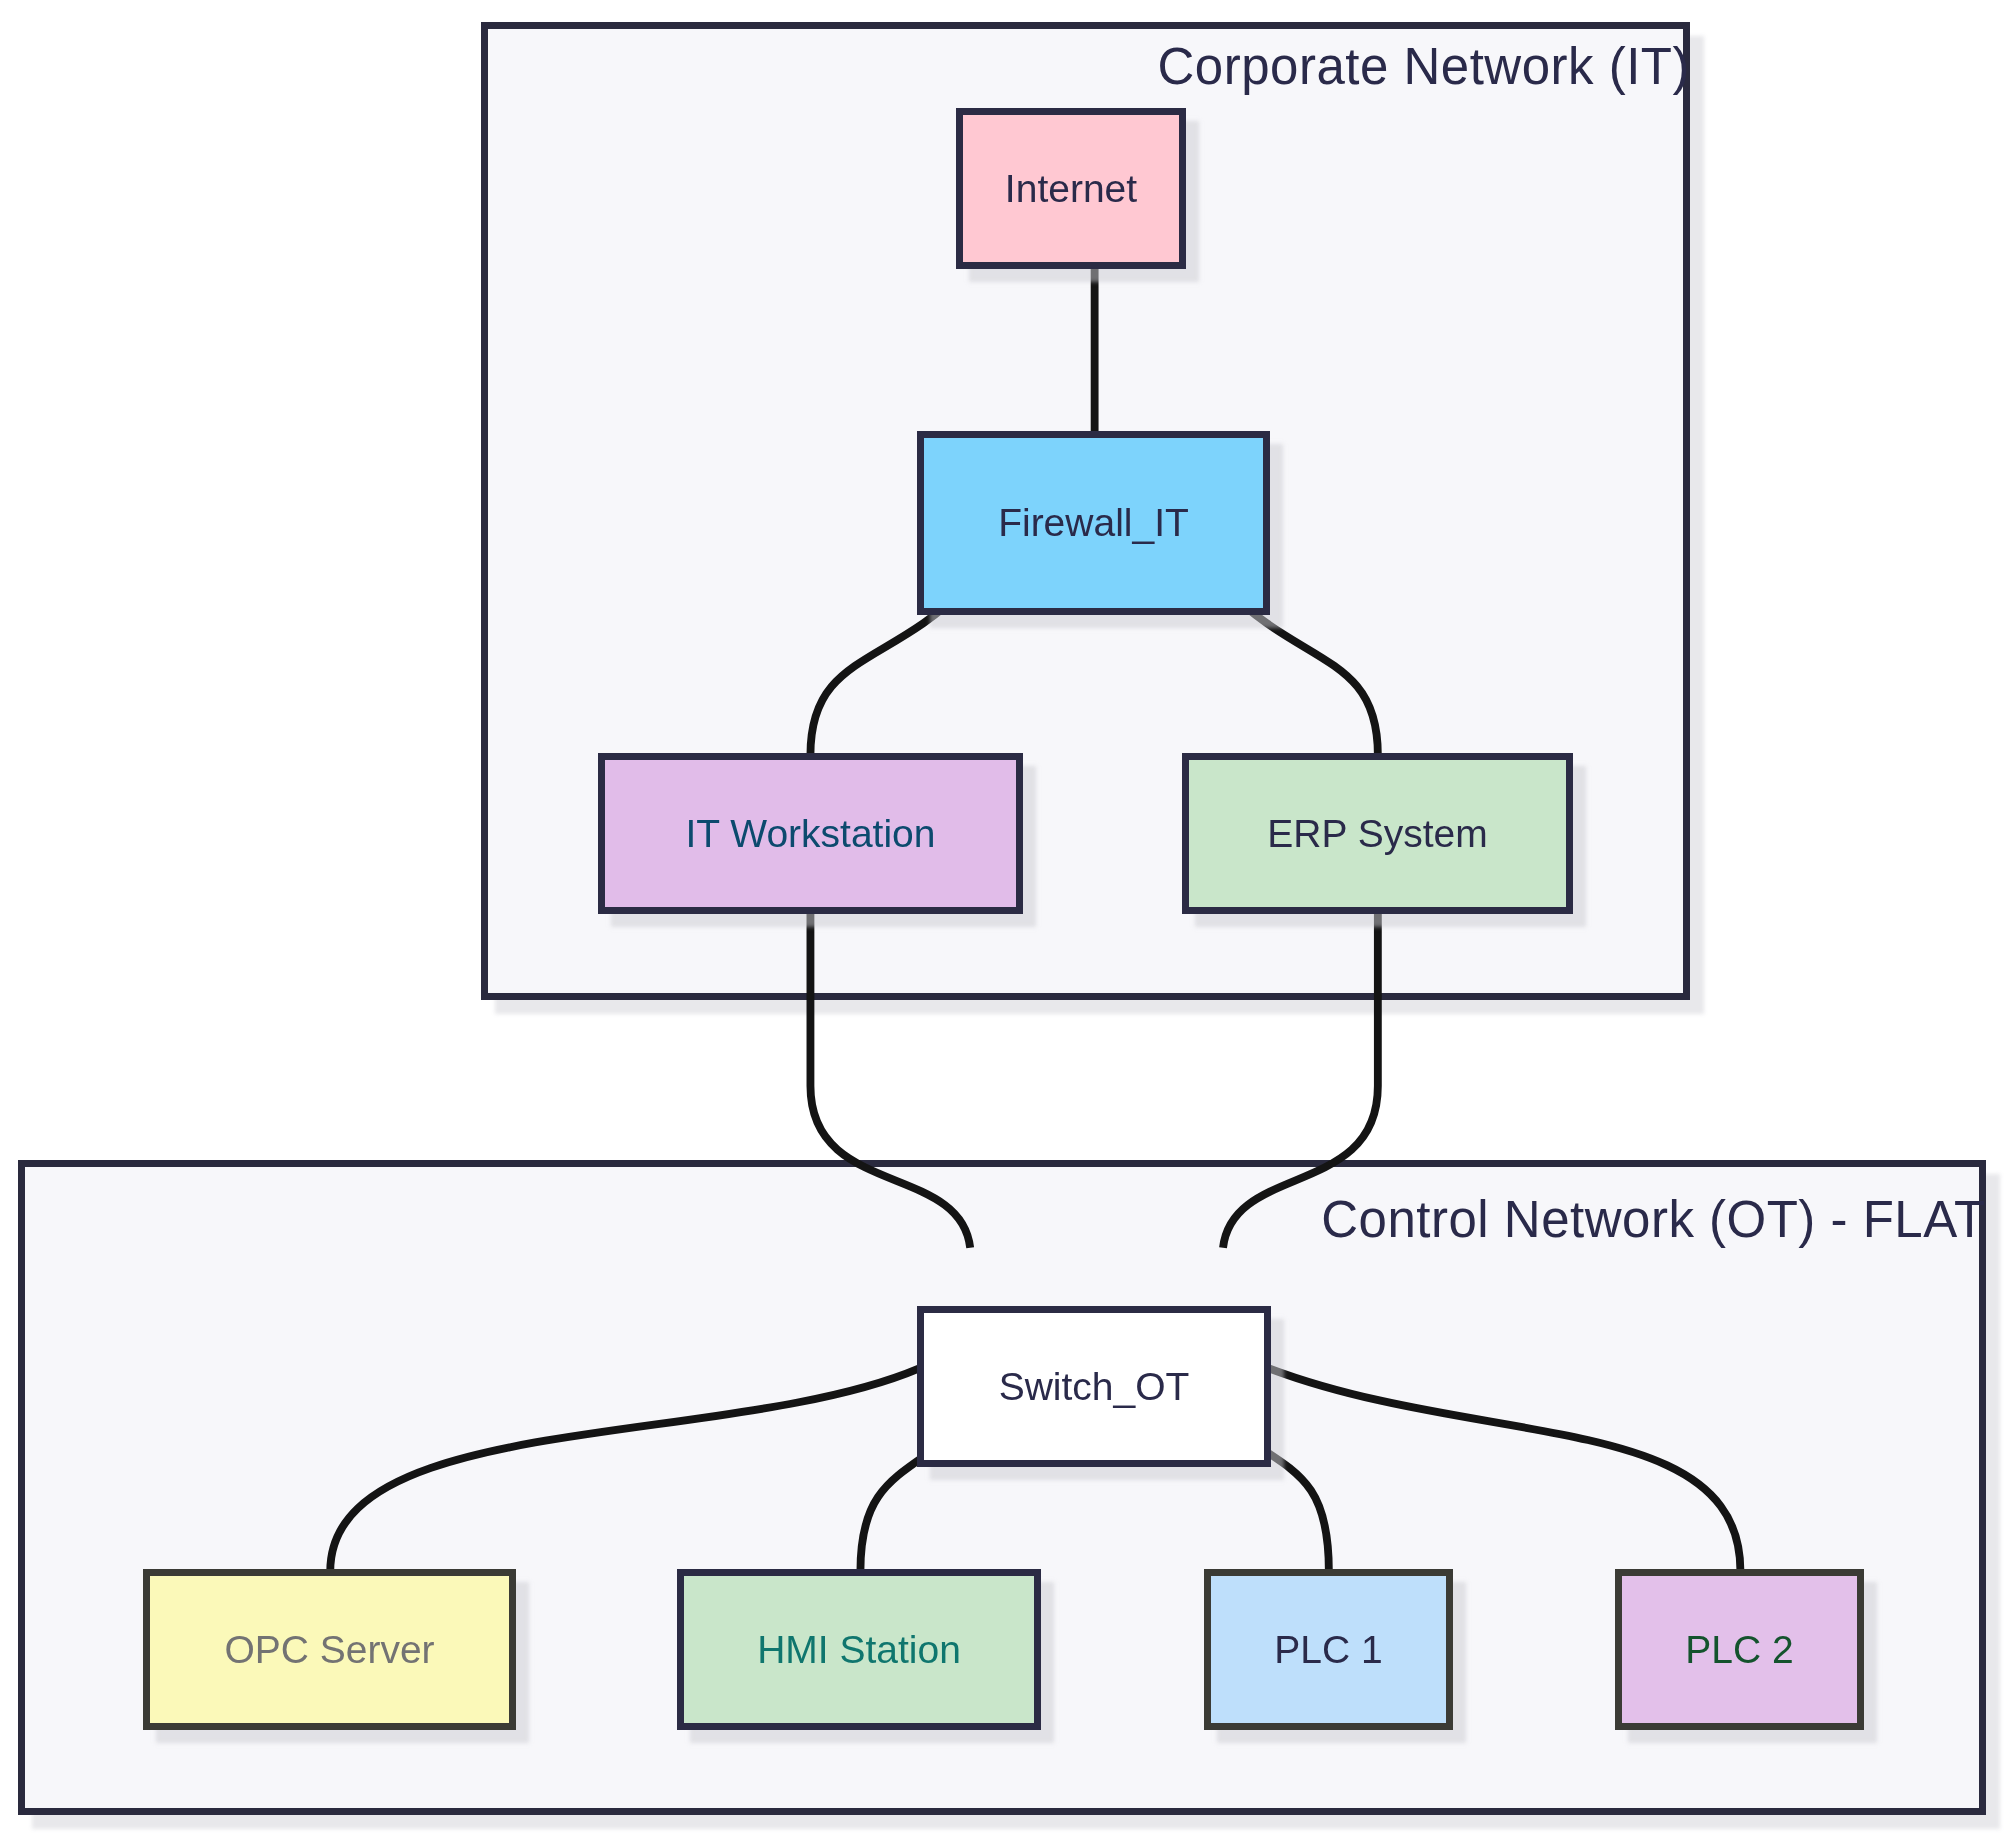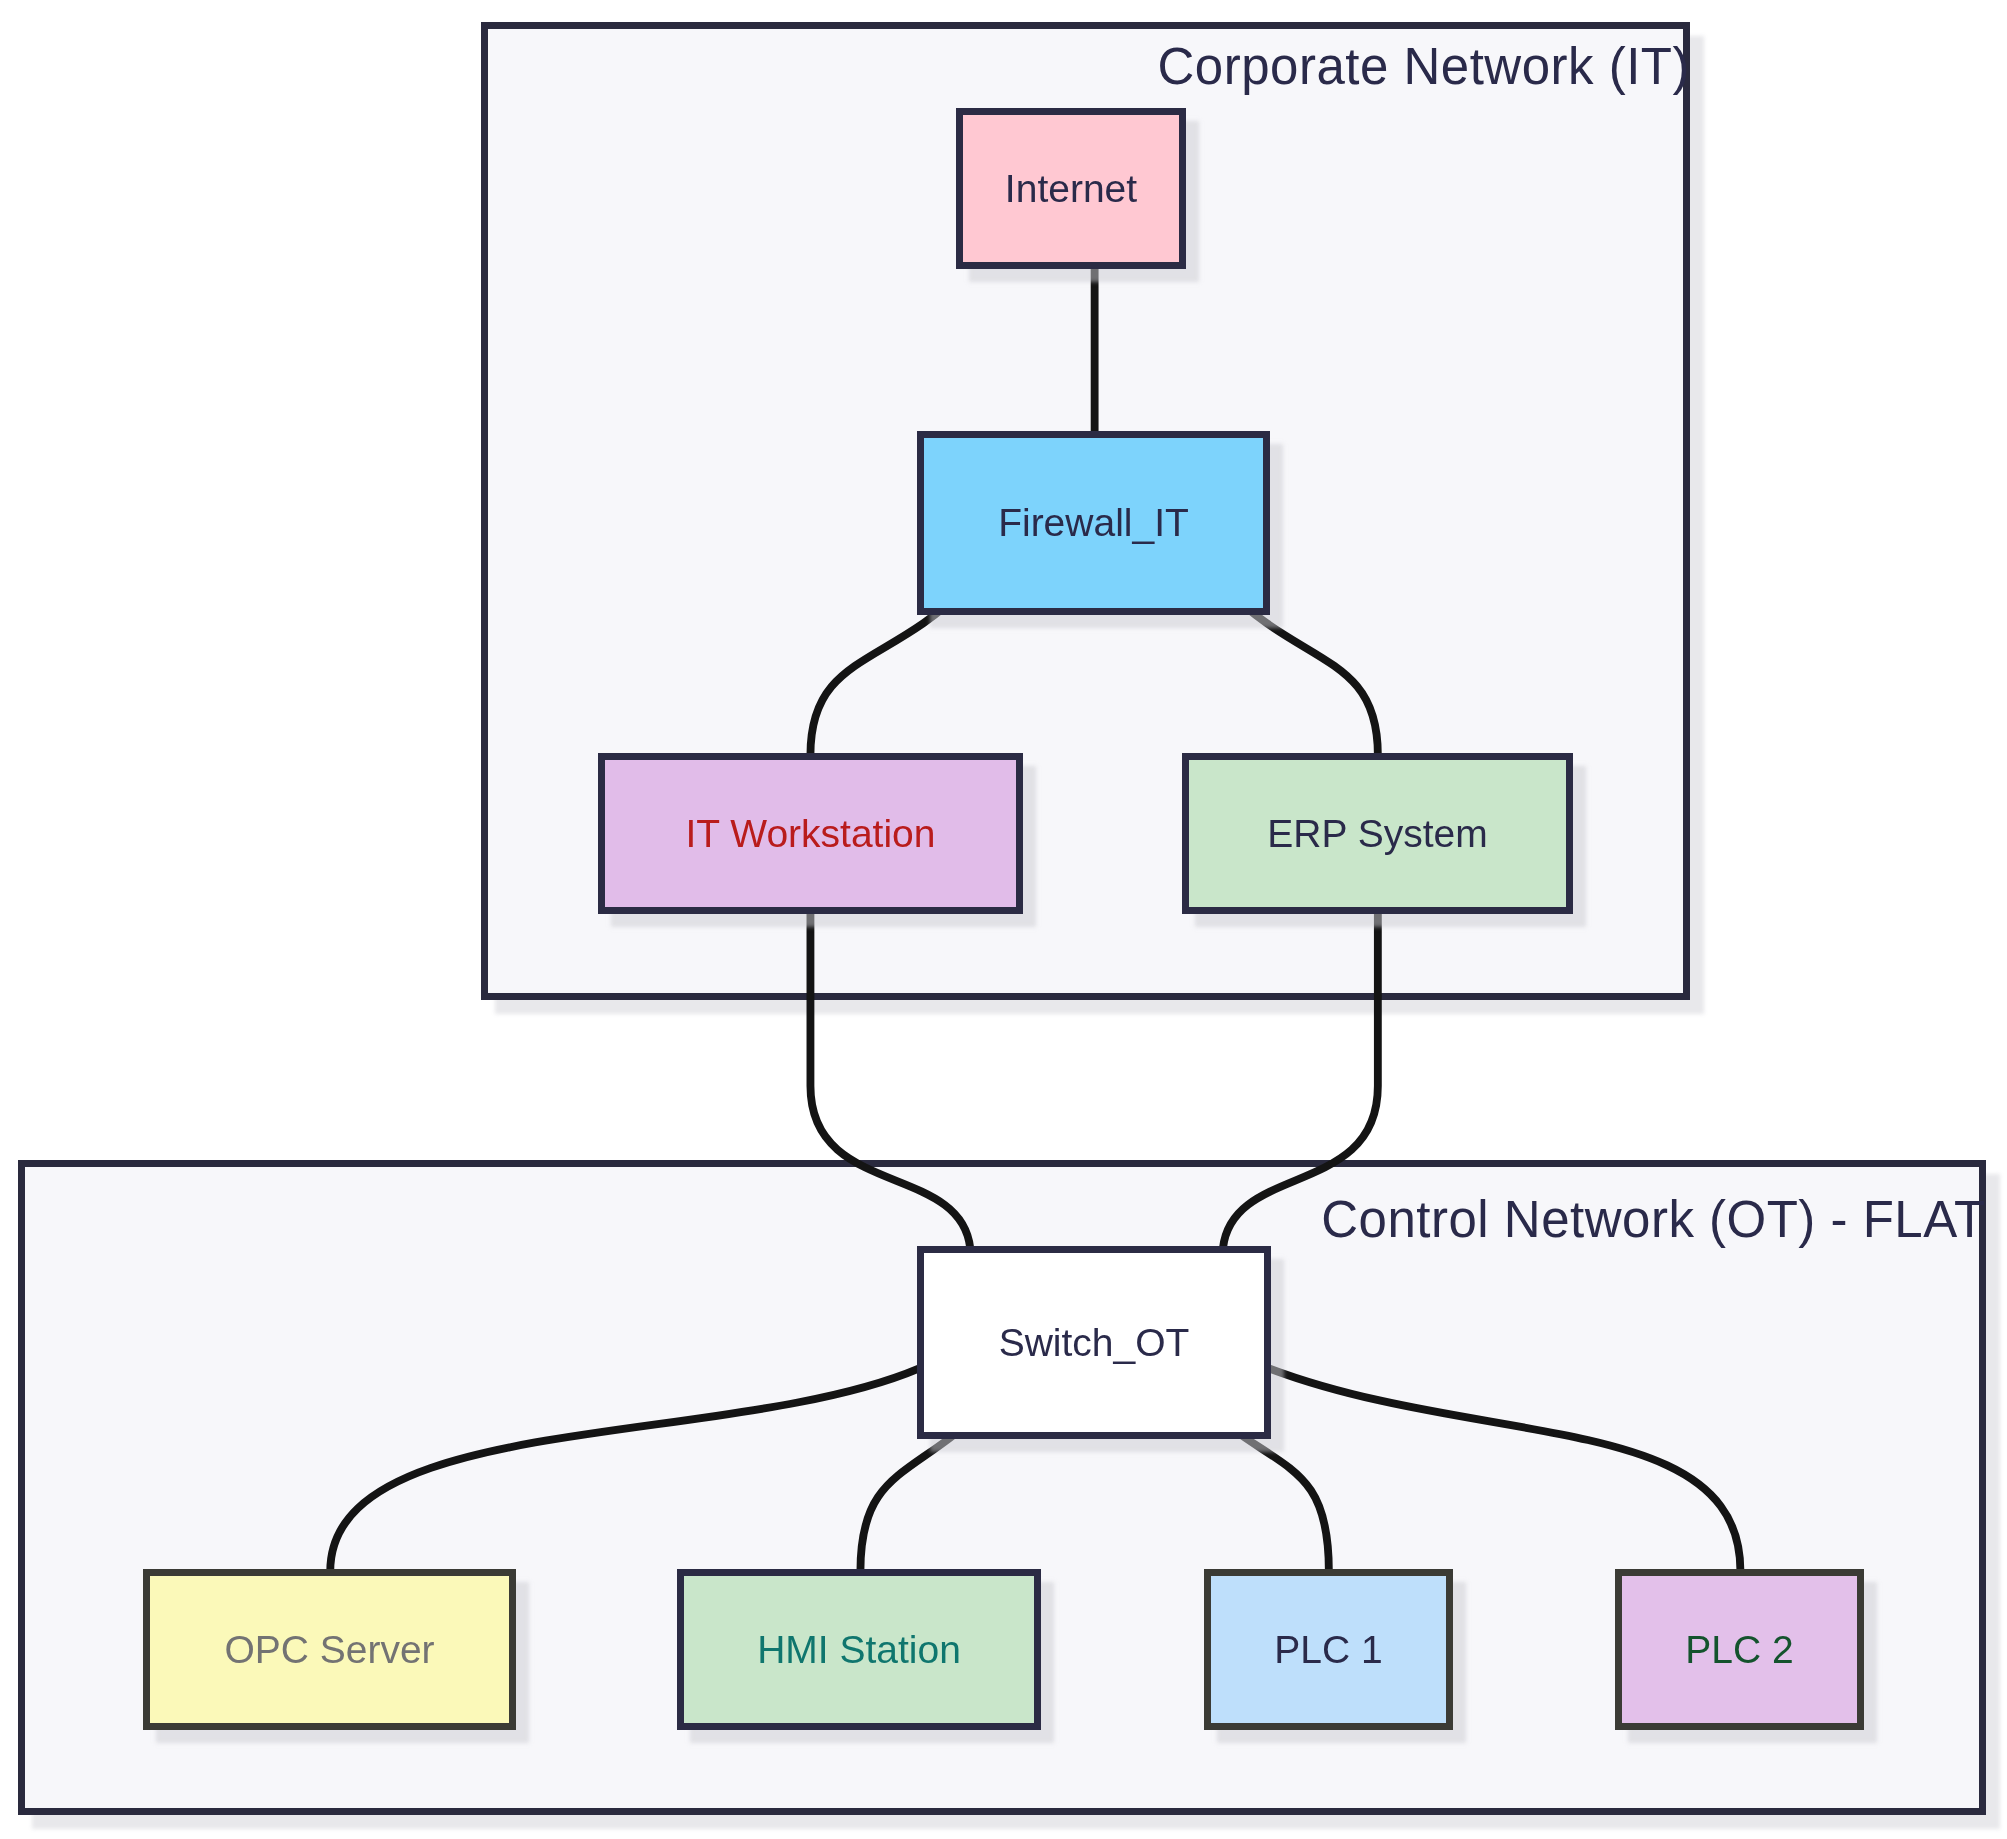--- a/index.html
+++ b/index.html
@@ -78,28 +78,28 @@
 
   <div class="node" style="left: 956px; top: 108px; width: 230px; height: 161px; background: rgb(255, 200, 210); border-color: rgb(43, 43, 68);">
     <span class="node-label" style="color: rgb(42, 42, 74);">Internet</span>
   </div>
 
   <div class="node" style="left: 917px; top: 431px; width: 353px; height: 184px; background: #7dd3fc; border-color: rgb(43, 43, 68);">
     <span class="node-label" style="color: rgb(42, 42, 74);">Firewall_IT</span>
   </div>
 
   <div class="node" style="left: 598px; top: 753px; width: 425px; height: 161px; background: rgb(225, 188, 233); border-color: rgb(43, 43, 68);">
-    <span class="node-label" style="color: #b91c1c;">IT Workstation</span>
+    <span class="node-label" style="color: #0c4a6e;">IT Workstation</span>
   </div>
 
   <div class="node" style="left: 1182px; top: 753px; width: 391px; height: 161px; background: rgb(201, 230, 202); border-color: rgb(43, 43, 68);">
     <span class="node-label" style="color: rgb(42, 42, 74);">ERP System</span>
   </div>
 
-  <div class="node" style="left: 917px; top: 1246px; width: 354px; height: 193px; background: rgb(255, 255, 255); border-color: rgb(43, 43, 68);">
+  <div class="node" style="left: 917px; top: 1306px; width: 354px; height: 161px; background: rgb(255, 255, 255); border-color: rgb(43, 43, 68);">
     <span class="node-label" style="color: rgb(42, 42, 74);">Switch_OT</span>
   </div>
 
   <div class="node" style="left: 143px; top: 1569px; width: 373px; height: 161px; background: rgb(251, 249, 185); border-color: rgb(59, 59, 53);">
     <span class="node-label" style="color: #737373;">OPC Server</span>
   </div>
 
   <div class="node" style="left: 677px; top: 1569px; width: 364px; height: 161px; background: rgb(201, 230, 202); border-color: rgb(43, 43, 68);">
     <span class="node-label" style="color: #0f766e;">HMI Station</span>
   </div>

